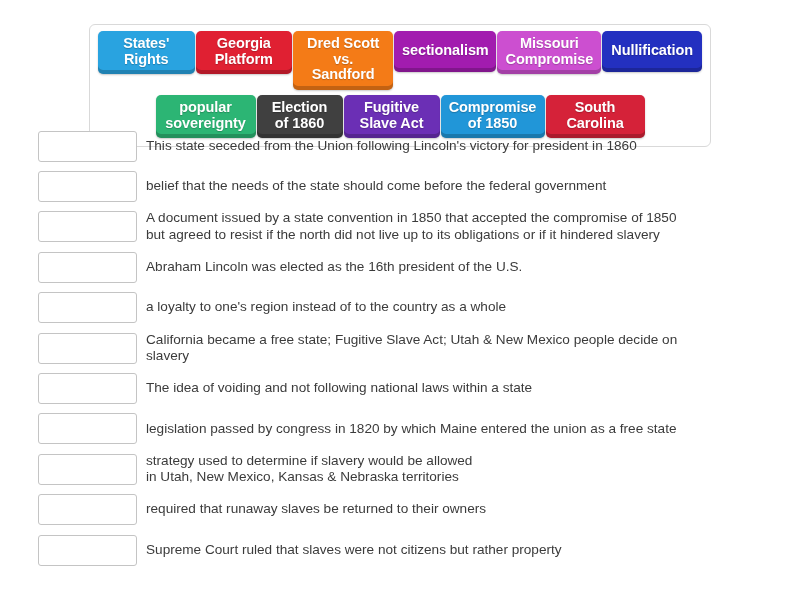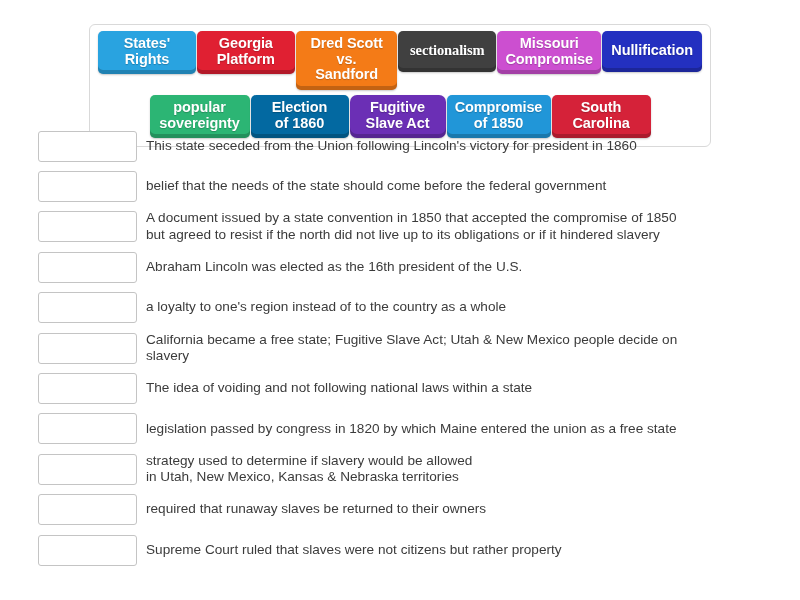--- a/index.html
+++ b/index.html
@@ -102,31 +102,31 @@
 <div id="app">
 
   <div class="wordbank" id="wordbank">
       <div class="bank-row">
         <div class="tile" style="background: rgb(41, 163, 224); width: 102px;">States'
 Rights</div>
         <div class="tile" style="background: rgb(224, 32, 50); width: 102px;">Georgia
 Platform</div>
         <div class="tile" style="background: rgb(244, 123, 23); width: 106px;">Dred Scott
 vs. Sandford</div>
-        <div class="tile" style="background: #404040; width: 102px; font-family: Liberation Serif, serif;">sectionalism</div>
+        <div class="tile" style="background: #a21caf; width: 102px;">sectionalism</div>
         <div class="tile" style="background: rgb(204, 79, 208); width: 104px;">Missouri
 Compromise</div>
         <div class="tile" style="background: rgb(35, 48, 192); width: 104px;">Nullification</div>
       </div>
       <div class="bank-row">
         <div class="tile" style="background: rgb(44, 181, 116); width: 100px;">popular
 sovereignty</div>
-        <div class="tile" style="background: #0369a1; width: 98px;">Election
+        <div class="tile" style="background: #404040; width: 86px;">Election
 of 1860</div>
-        <div class="tile" style="background: rgb(107, 47, 181); width: 96px; border-radius: 7px;">Fugitive
+        <div class="tile" style="background: rgb(107, 47, 181); width: 96px;">Fugitive
 Slave Act</div>
         <div class="tile" style="background: rgb(33, 150, 216); width: 104px;">Compromise
 of 1850</div>
         <div class="tile" style="background: rgb(213, 34, 57); width: 99px;">South
 Carolina</div>
       </div>
     </div>
 
   <div class="rows" id="rows">
       <div class="qrow">

